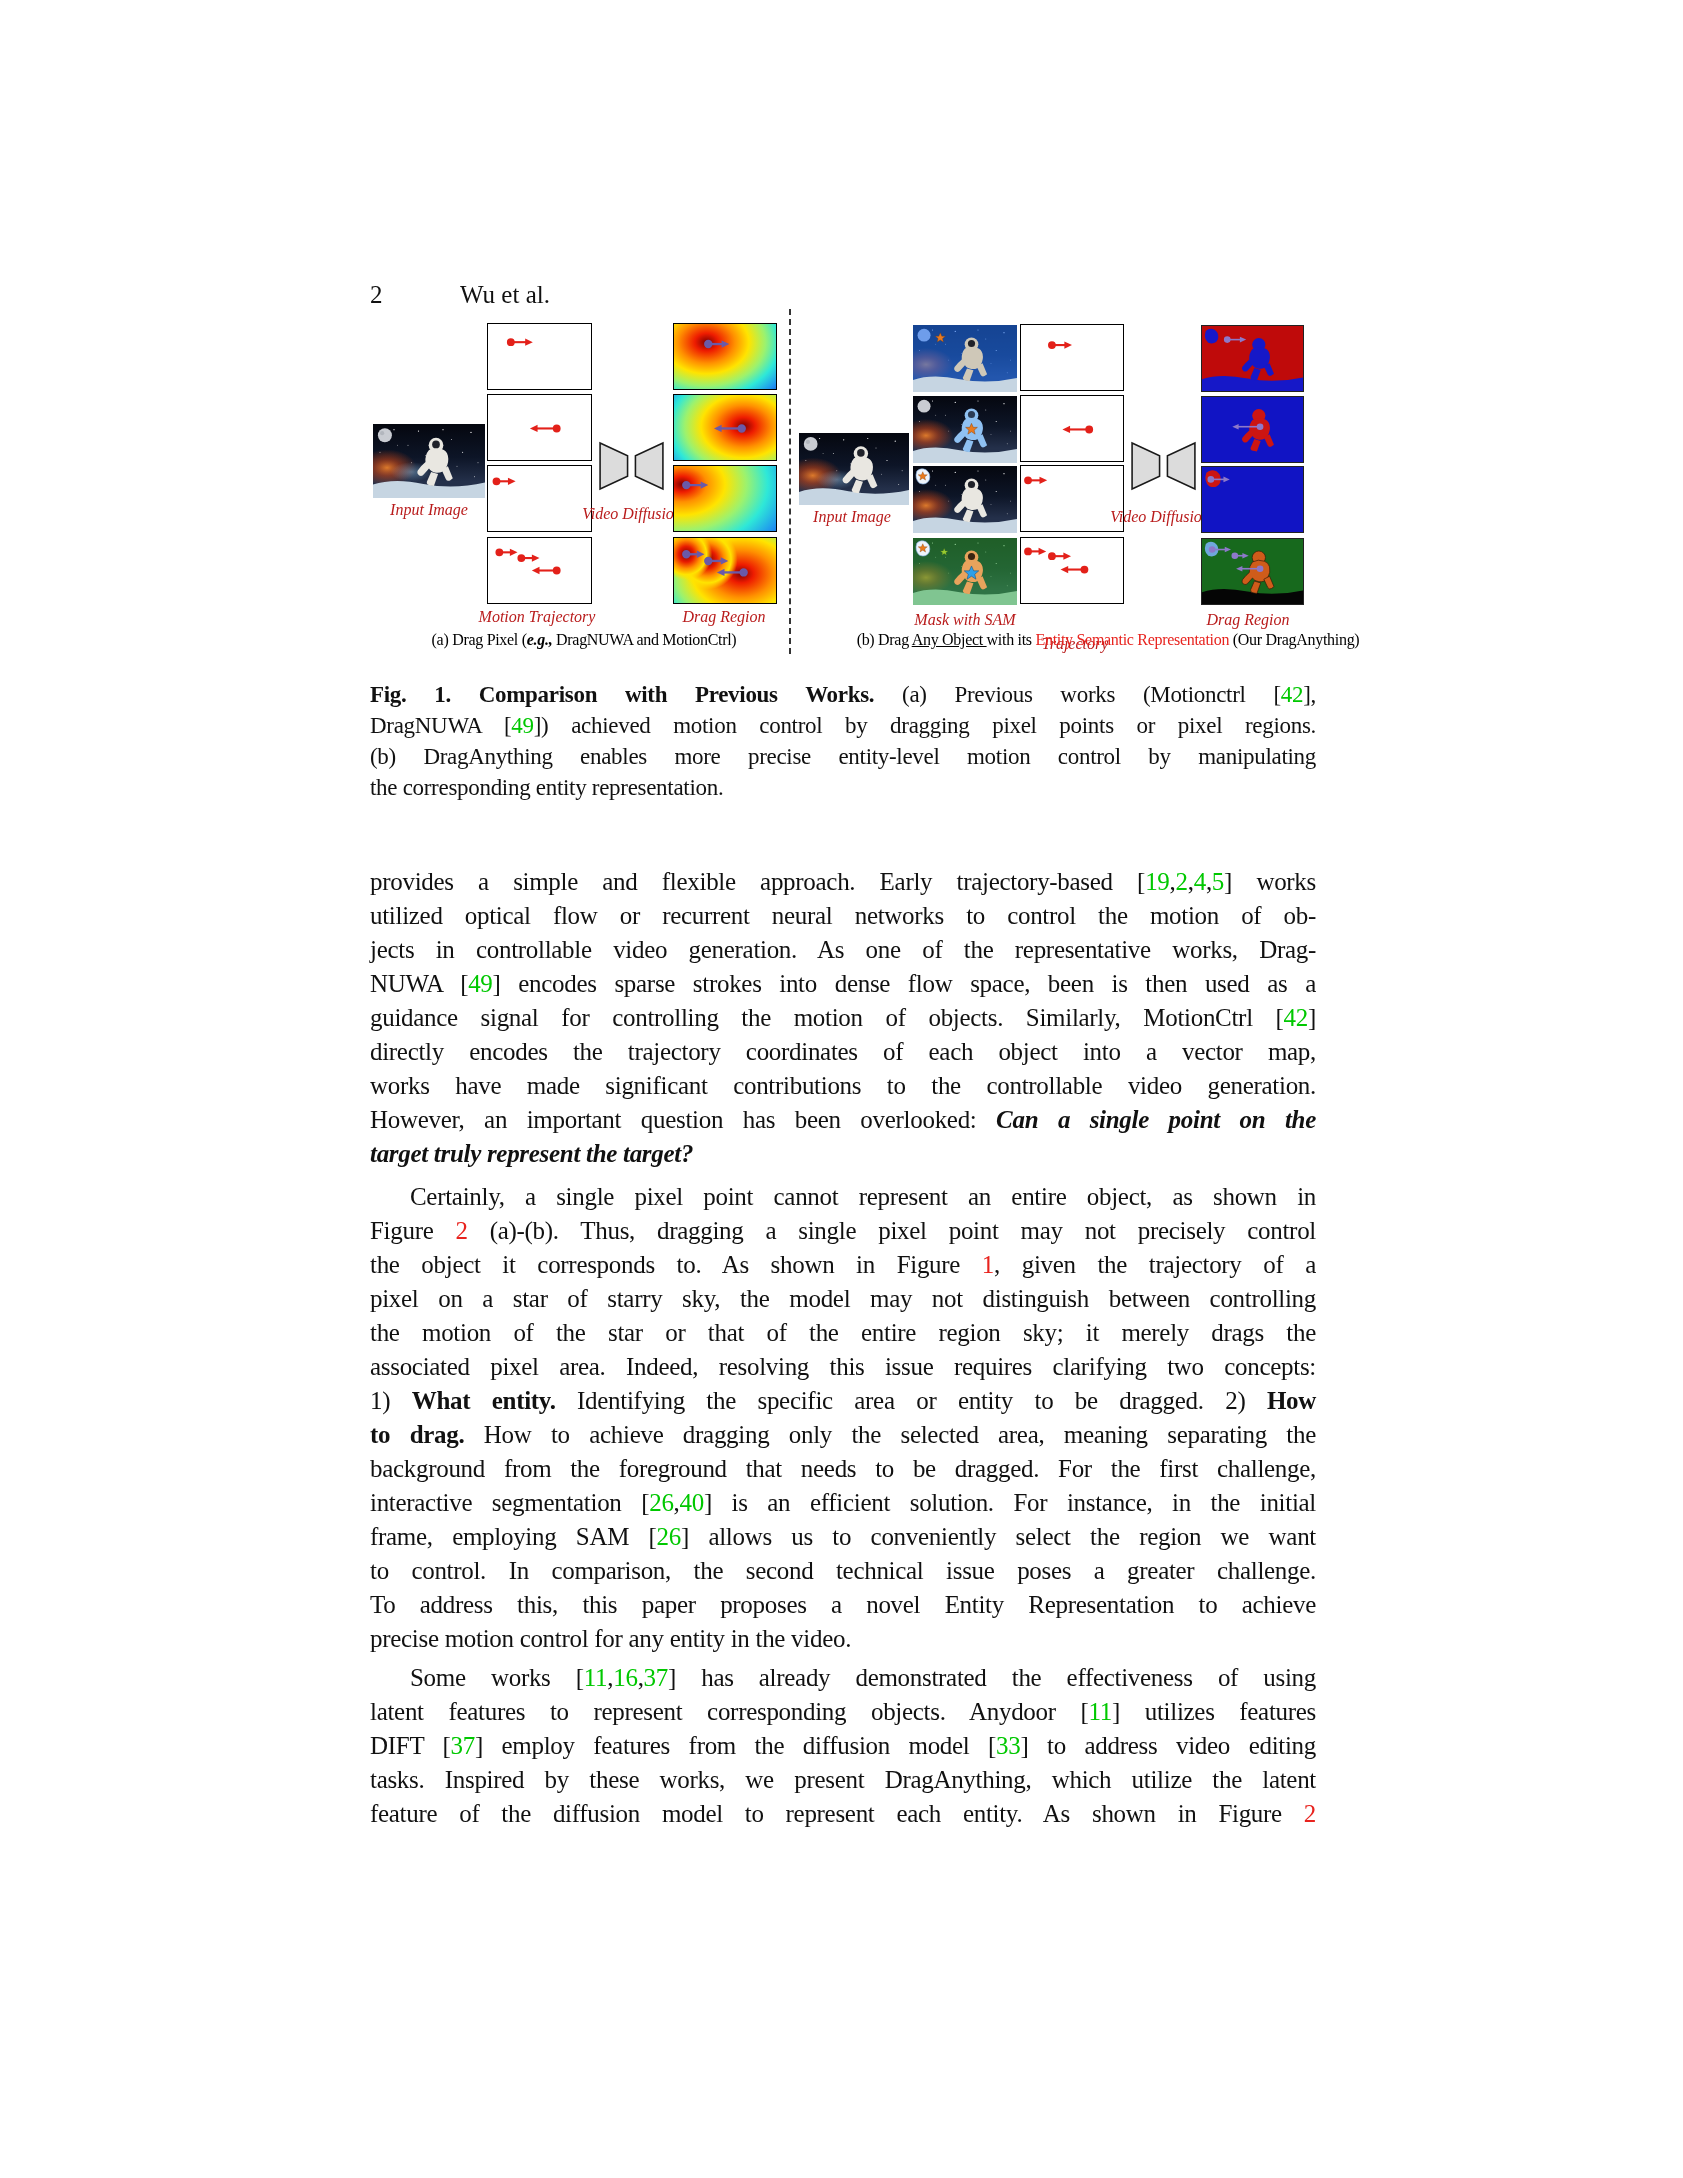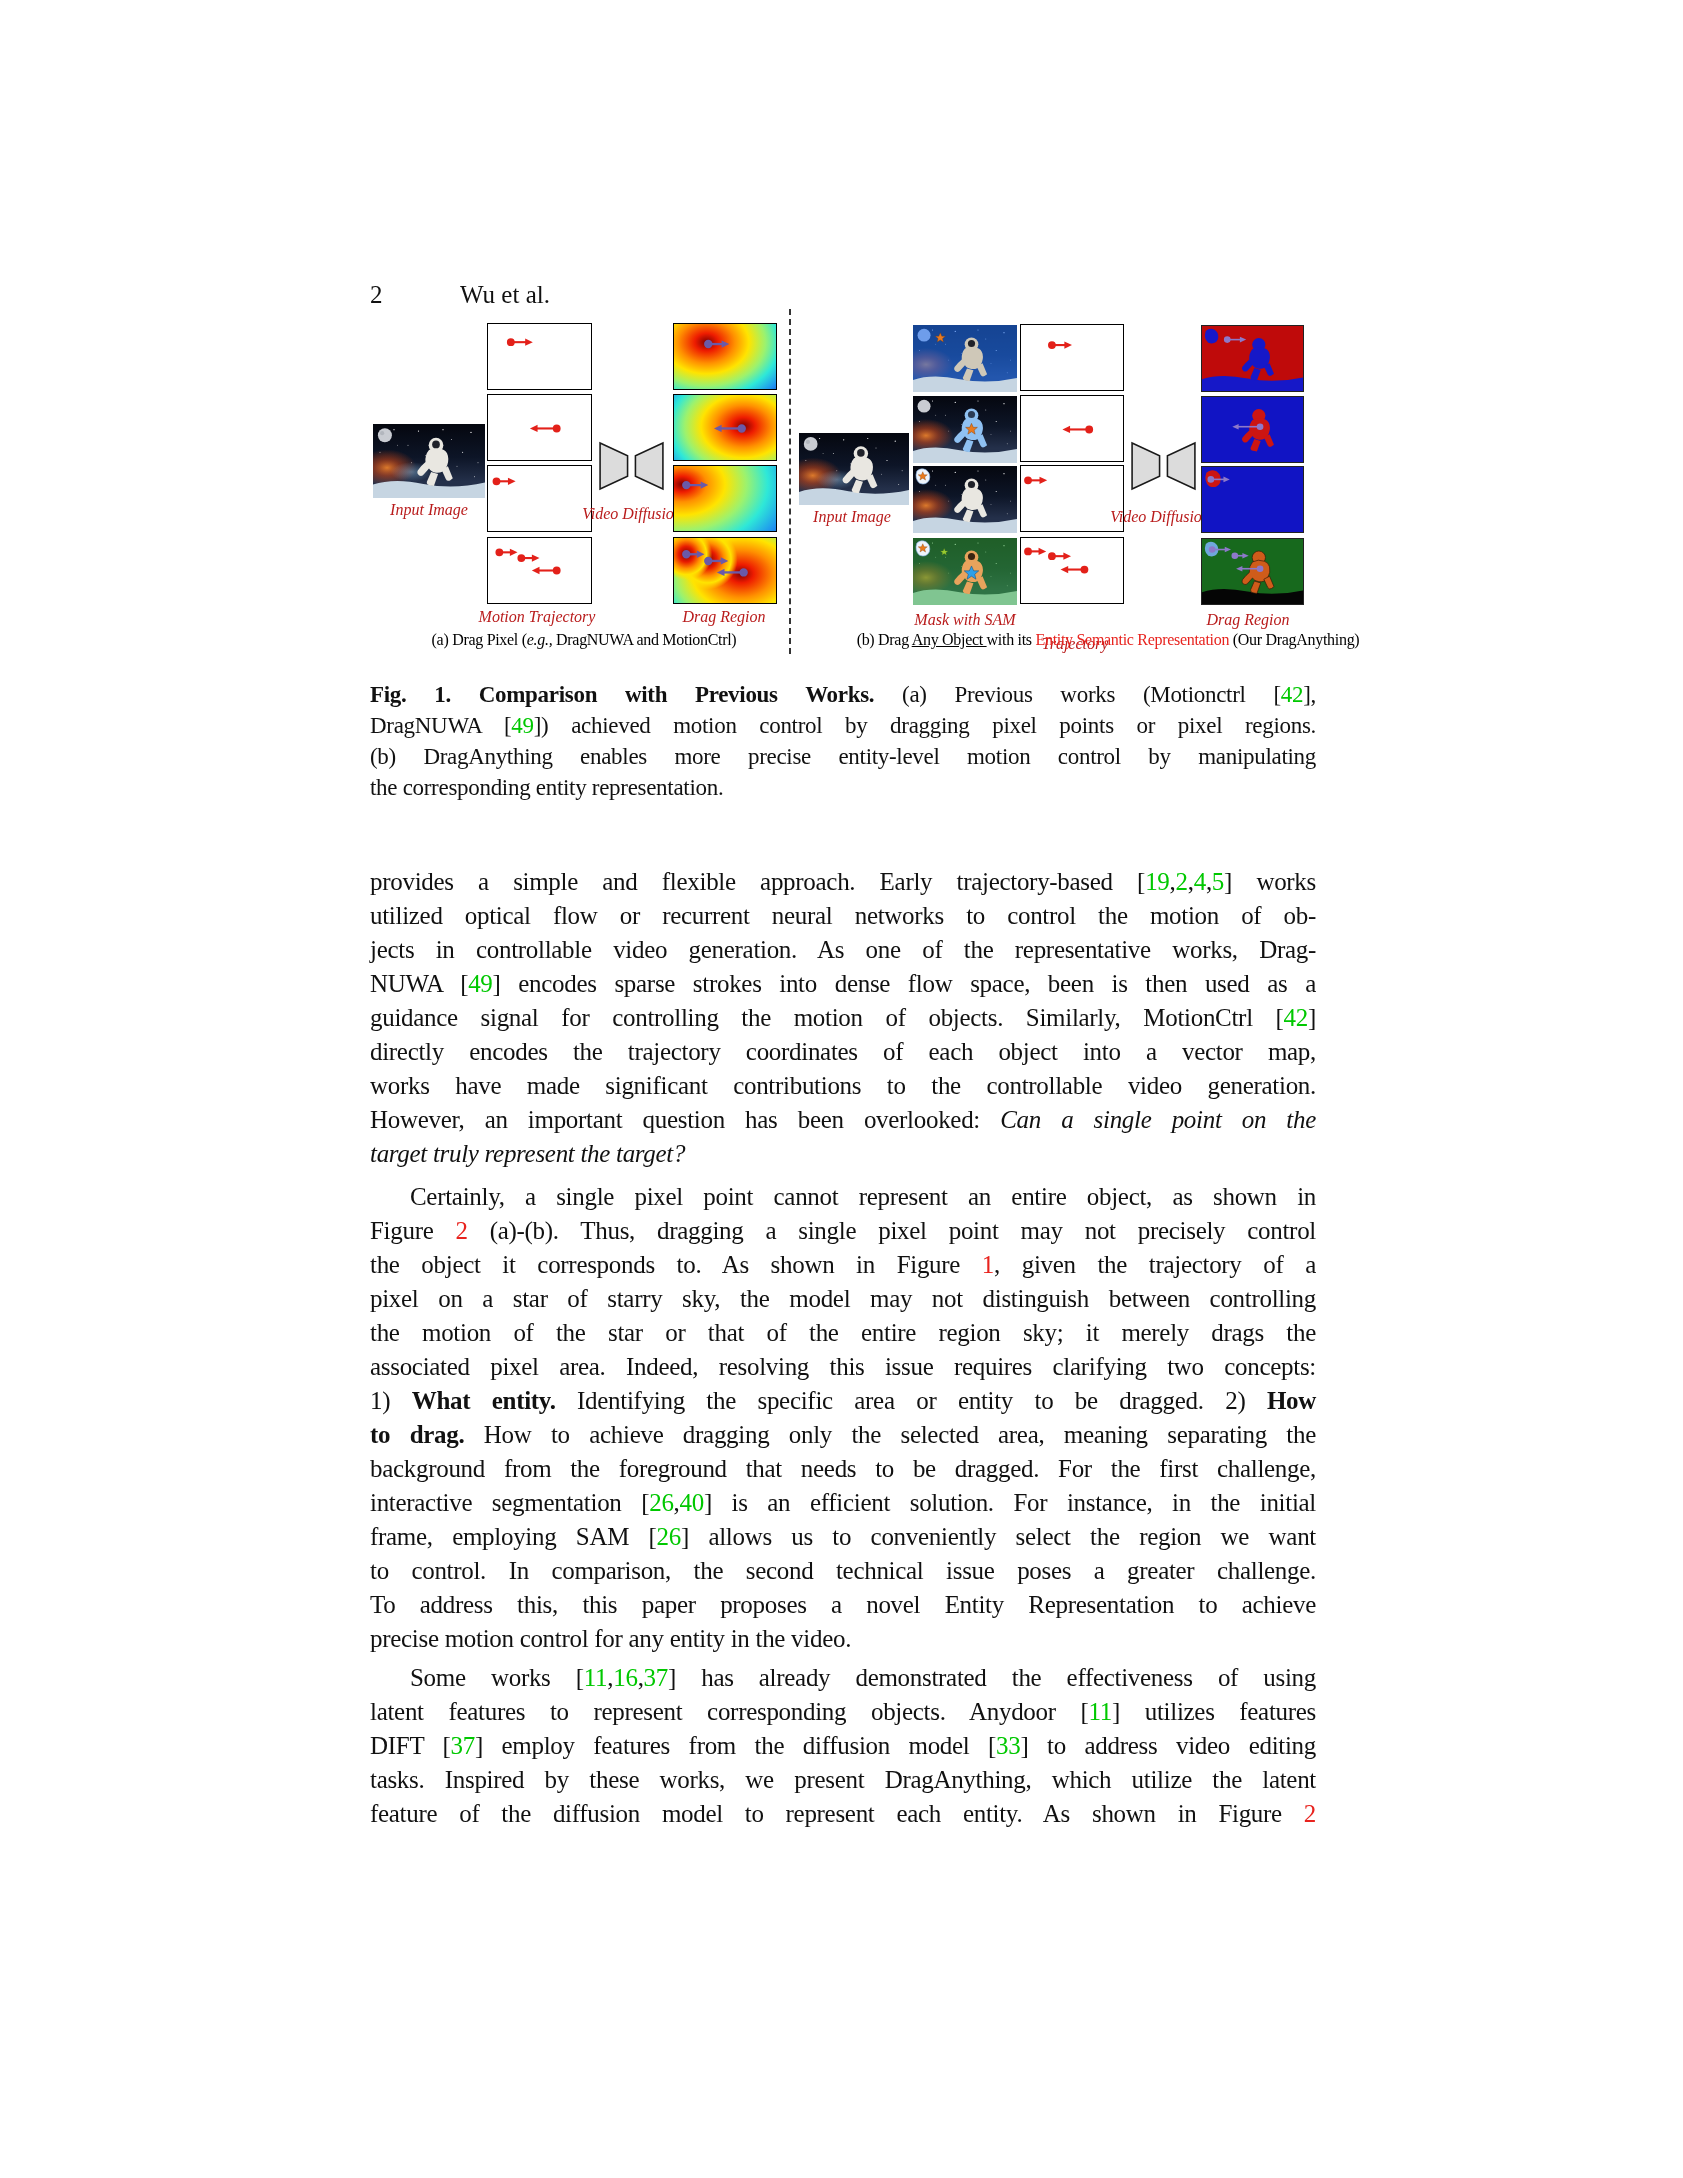--- a/index.html
+++ b/index.html
@@ -10,21 +10,21 @@
   .runhead{position:absolute;top:281px;font-size:25px;color:#111;}
 
   
   .capblock{position:absolute;left:370px;top:679px;width:946px;font-size:23px;line-height:31px;letter-spacing:-0.3px;}
   .bodyblock{position:absolute;left:370px;width:946px;font-size:25px;line-height:34px;letter-spacing:-0.3px;}
   #para1{top:837px;margin-top:28px;} #para2{top:1180px;} #para3{top:1661px;}
   .jline{text-align:justify;text-align-last:justify;white-space:normal;}
   .jline.lastline{text-align-last:left;}
   .jline.ind{text-indent:40px;}
   .cite{color:var(--cite);} .figref{color:var(--figref);} .redtx{color:var(--redtext);}
-  .it{font-style:italic;} .bf{font-weight:bold;} .ul{text-decoration:underline;}
+  .it{font-style:italic;font-weight:bold;} .bf{font-weight:bold;} .ul{text-decoration:underline;}
 
   
   .figlabel{position:absolute;font-size:16px;color:#b91c1c;transform:translateX(-50%);white-space:nowrap;font-style:italic;}
   .pancap{position:absolute;font-size:16px;color:#000;transform:translateX(-50%);white-space:nowrap;letter-spacing:-0.3px;}
   .scene{position:absolute;}
   .scene svg{display:block;width:100%;height:100%;}
   .tbox{position:absolute;background:#fff;border:1.5px solid #000;box-sizing:border-box;}
   .tbox svg{display:block;width:100%;height:100%;}
   .hm{position:absolute;border:1px solid #000;box-sizing:border-box;}
   .hm svg{display:block;width:100%;height:100%;}

